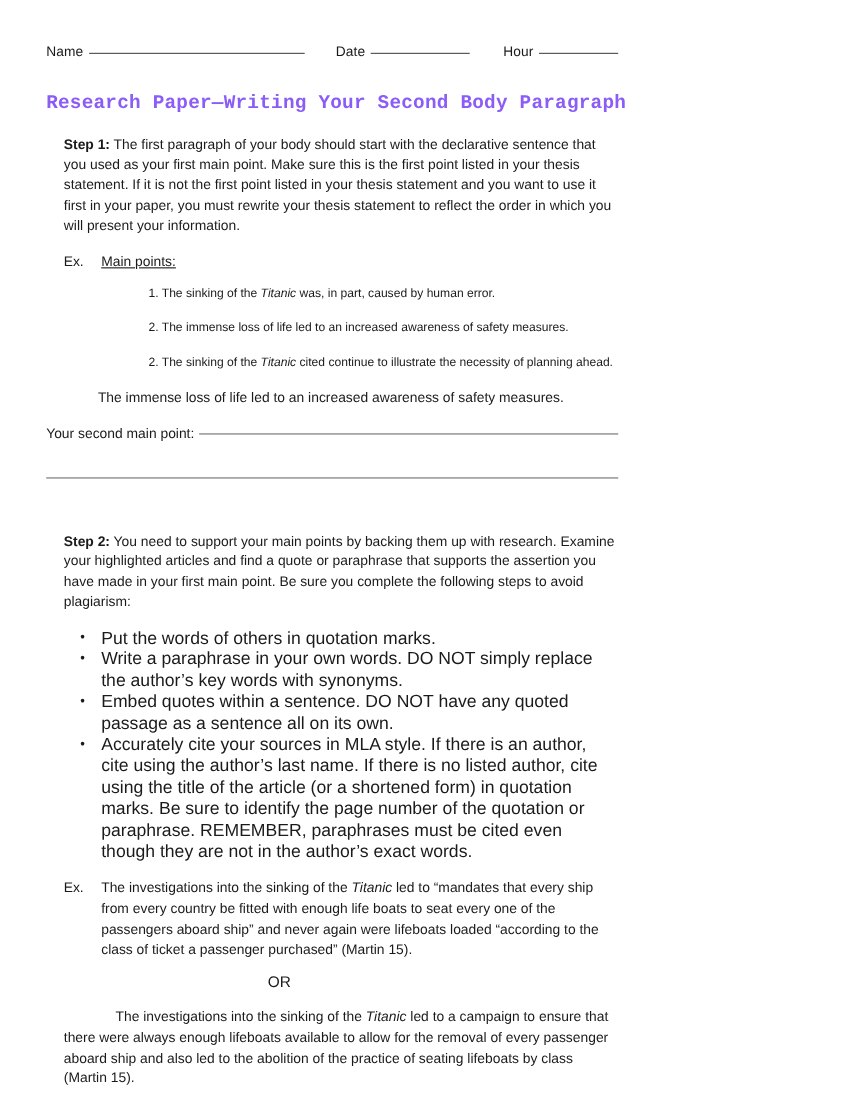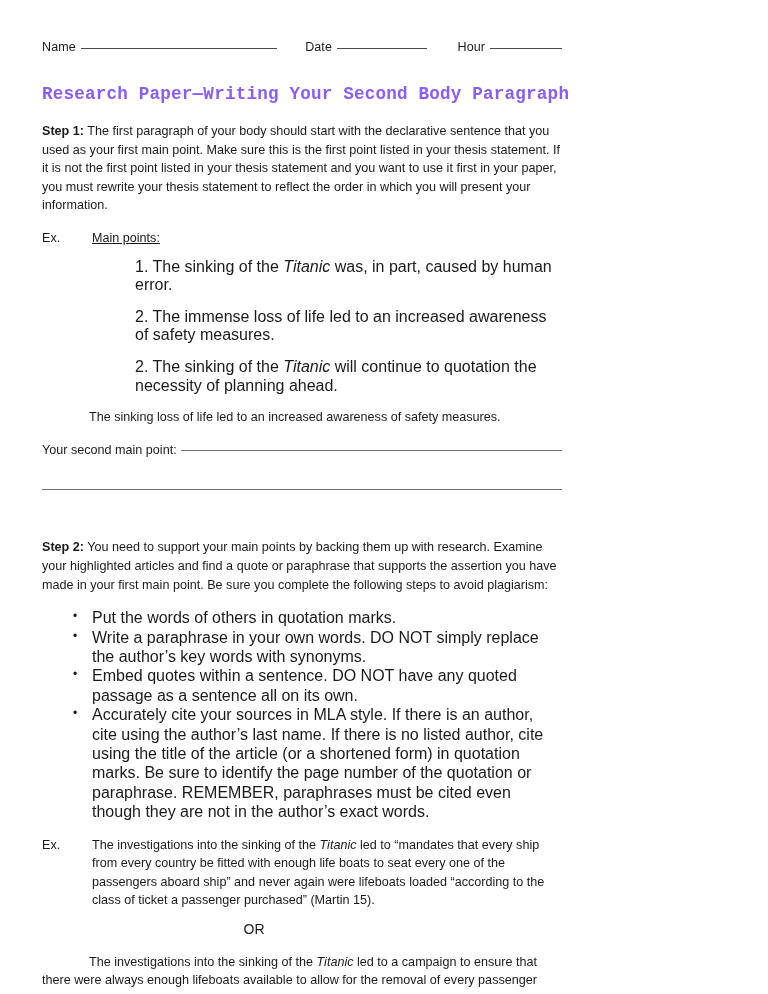--- a/index.html
+++ b/index.html
@@ -59,40 +59,40 @@
     letter-spacing: 0.2px;
     color: #8b5cf6;
     margin: 0 0 18px 0;
     white-space: nowrap;
   }
 
   
   p.body {
     font-size: 12.6px;
     line-height: 18.6px;
-    margin: 0 0 14px 0;
+    margin: 0 0 14px 16px;
     text-align: left;
   }
   .strong { font-weight: bold; }
   .ital { font-style: italic; }
   .uline { text-decoration: underline; }
 
   
   .ex-row {
     display: flex;
     font-size: 12.6px;
     line-height: 18.6px;
     margin: 0 0 10px 0;
   }
-  .ex-tag { width: 50px; flex: none; }
+  .ex-tag { width: 50px; flex: none; text-align: center; }
   .ex-body { flex: 1; }
 
   
   .numbered {
-    font-size: 16px;
+    font-size: 11px;
     line-height: 18.6px;
     margin: 0 0 13px 93px;
   }
   .numbered:first-of-type { margin-top: 14px; }
 
   
   .indented {
     font-size: 12.6px;
     line-height: 18.6px;
     margin: 0 0 14px 47px;
@@ -190,24 +190,24 @@
     <span class="ex-body uline">Main points:</span>
   </div>
 
   <div class="numbered">
     <span>1. The sinking of the </span><span class="ital">Titanic</span><span> was, in part, caused by human error.</span>
   </div>
   <div class="numbered">
     <span>2. The immense loss of life led to an increased awareness of safety measures.</span><span class="ital"></span><span></span>
   </div>
   <div class="numbered">
-    <span>2. The sinking of the </span><span class="ital">Titanic</span><span> will continue to quotation the necessity of planning ahead.</span>
-  </div>
-
-  <div class="indented">The sinking loss of life led to an increased awareness of safety measures.</div>
+    <span>2. The sinking of the </span><span class="ital">Titanic</span><span> cited continue to illustrate the necessity of planning ahead.</span>
+  </div>
+
+  <div class="indented">The immense loss of life led to an increased awareness of safety measures.</div>
 
   <div class="answer-line">
     <span class="lbl">Your second main point:</span>
     <span class="fill"></span>
   </div>
   <div class="gap-30"></div>
   <div class="blank-rule"></div>
 
   <div class="gap-48"></div>
 

